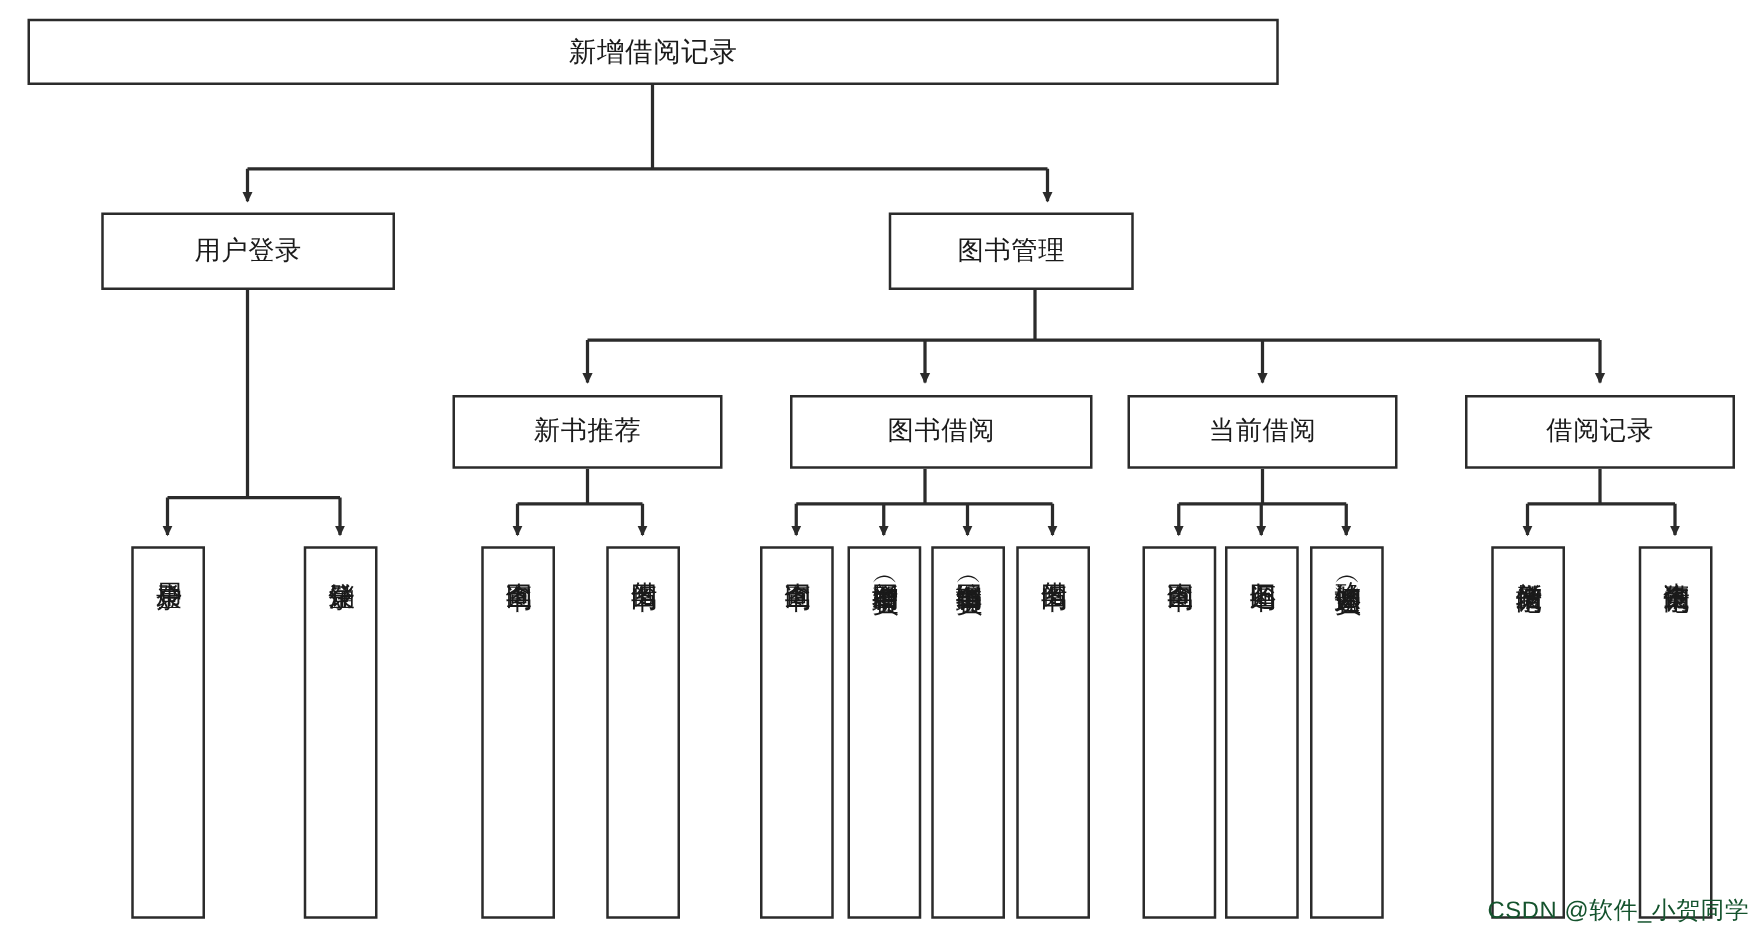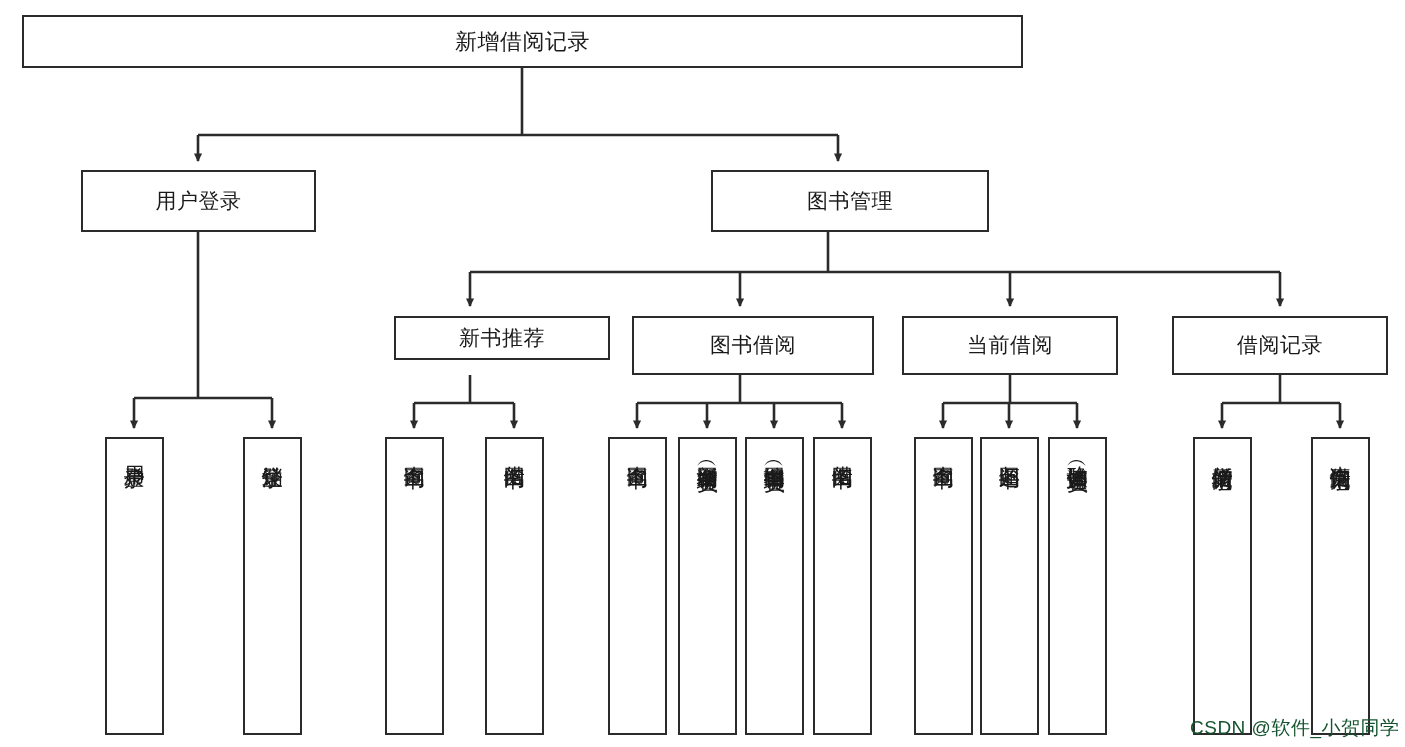--- a/index.html
+++ b/index.html
@@ -125,25 +125,25 @@
     </g>
   </svg>
 
   <div class="node h root" style="left:22px; top:15px; width:1001px; height:53px;">
     <span class="lbl">新增借阅记录</span>
   </div>
 
   <div class="node h" style="left:81px; top:170px; width:235px; height:62px;">
     <span class="lbl">用户登录</span>
   </div>
-  <div class="node h" style="left:711px; top:170px; width:278px; height:62px;">
+  <div class="node h" style="left:711px; top:170px; width:196px; height:62px;">
     <span class="lbl">图书管理</span>
   </div>
 
-  <div class="node h" style="left:362px; top:316px; width:216px; height:44px;margin-left:32px;">
+  <div class="node h" style="left:362px; top:316px; width:216px; height:59px;">
     <span class="lbl">新书推荐</span>
   </div>
   <div class="node h" style="left:632px; top:316px; width:242px; height:59px;">
     <span class="lbl">图书借阅</span>
   </div>
   <div class="node h" style="left:902px; top:316px; width:216px; height:59px;">
     <span class="lbl">当前借阅</span>
   </div>
   <div class="node h" style="left:1172px; top:316px; width:216px; height:59px;">
     <span class="lbl">借阅记录</span>

